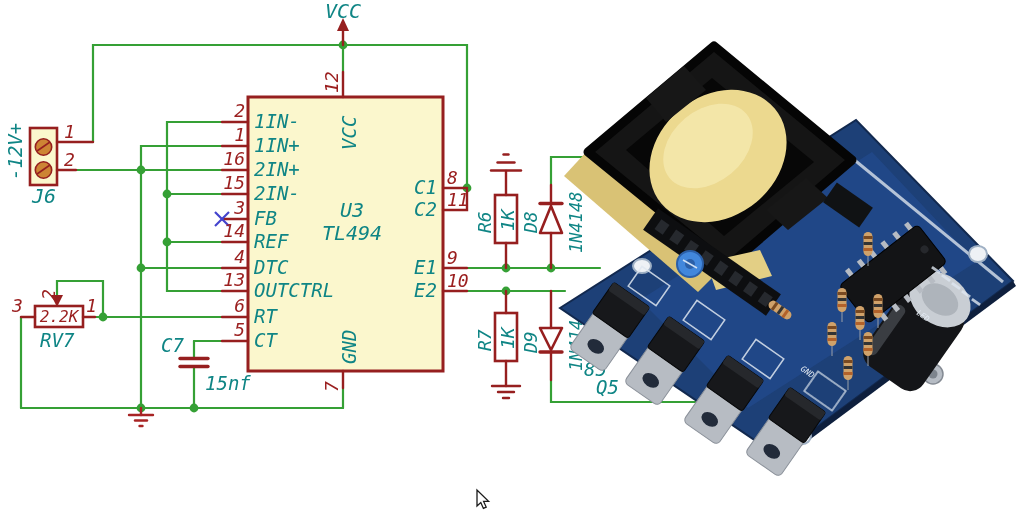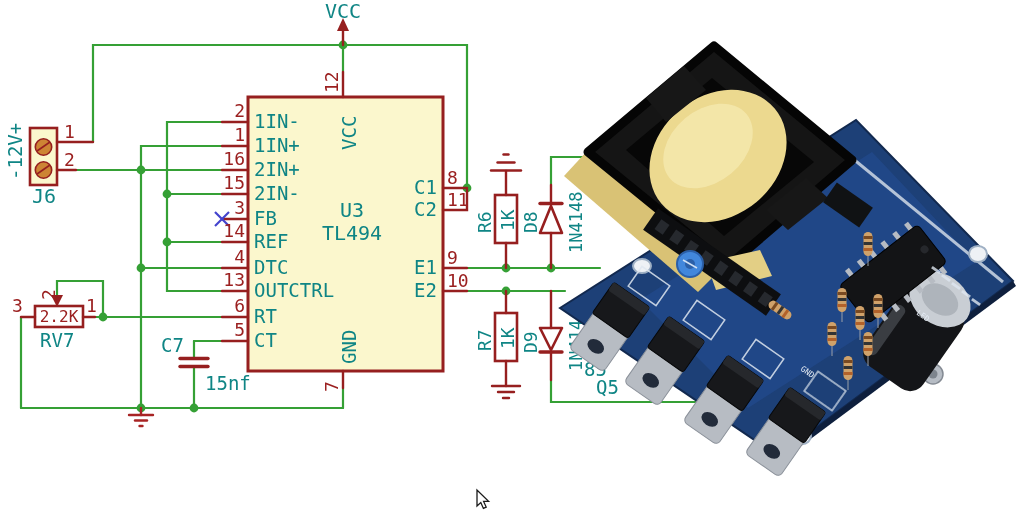--- a/index.html
+++ b/index.html
@@ -1,16 +1,16 @@
 <!DOCTYPE html>
 <html><head>
 <meta charset="utf-8">
 <style>
   html,body{margin:0;padding:0;background:#ffffff;}
-  #stage{position:relative;width:1024px;height:512px;background:#ffffff;overflow:hidden;}
+  #stage{position:relative;width:1024px;height:512px;background:#ffffff;overflow:hidden;font-style:italic;}
   svg{display:block;}
   .t{font-family:"DejaVu Sans Mono","Liberation Mono",monospace;}
   .teal{fill:#0f8585;}
   .red{fill:#9b2020;}
   .s16{font-size:16px;} .s17{font-size:17px;} .s18{font-size:18px;}
   .s19{font-size:19px;} .s20{font-size:20px;}
   .wire{stroke:#35a035;stroke-width:2.2;fill:none;stroke-linecap:round;}
   .stub{stroke:#961f1f;stroke-width:2.4;fill:none;stroke-linecap:round;}
   .sym{stroke:#961f1f;stroke-width:2.6;fill:none;stroke-linejoin:round;}
   .plate{stroke:#961f1f;stroke-width:3.4;fill:none;stroke-linecap:round;}

